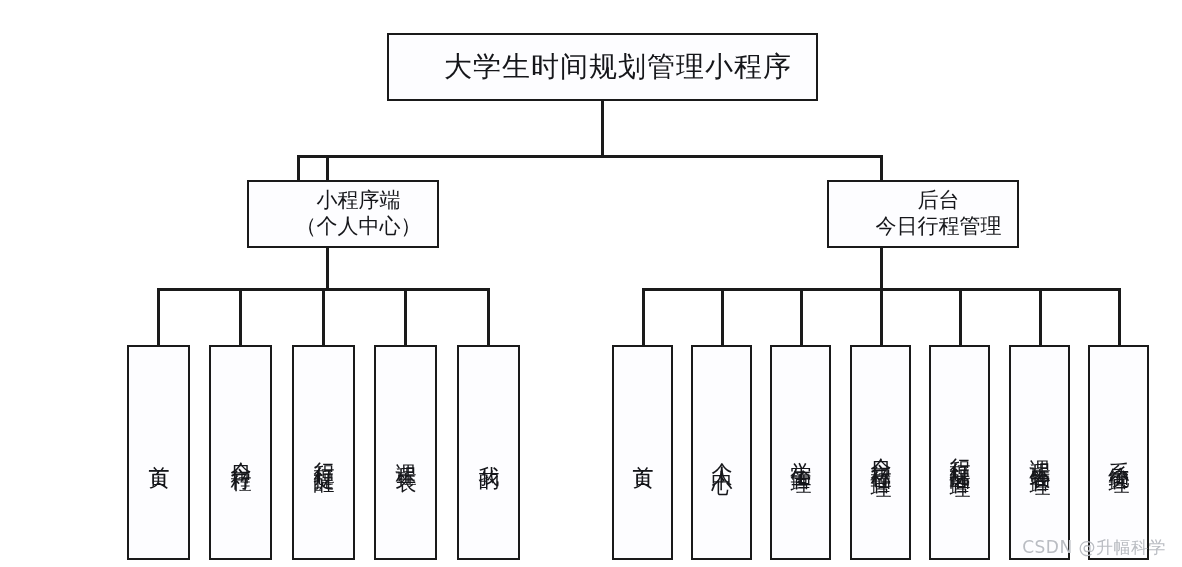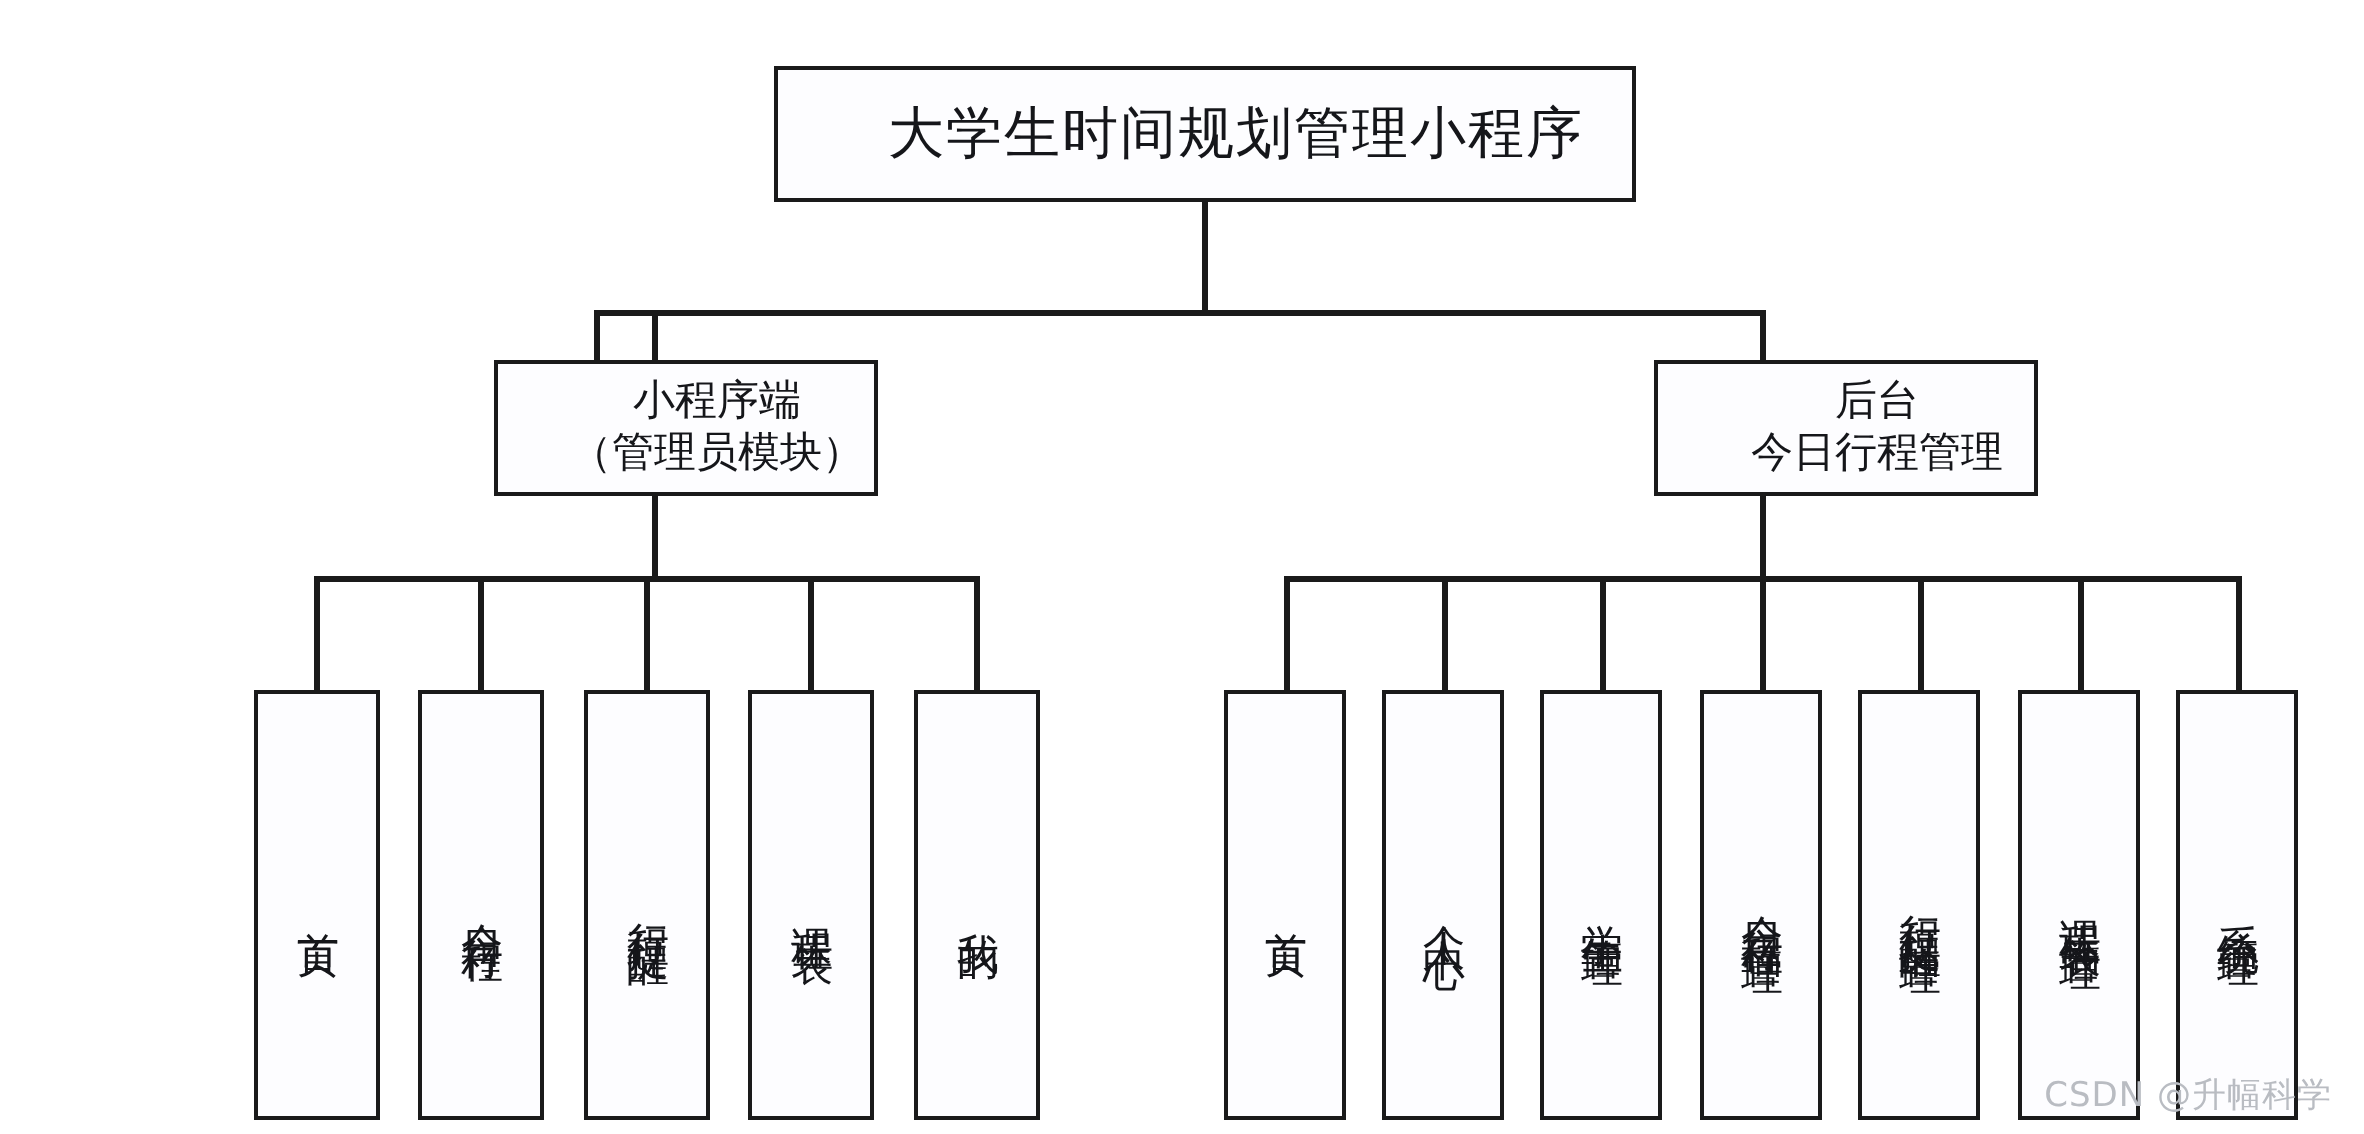--- a/index.html
+++ b/index.html
@@ -111,21 +111,21 @@
 
   <div class="line v" style="left:326px; top:155px; height:27px;"></div>
   <div class="line v" style="left:880px; top:155px; height:27px;"></div>
 
   <div class="line v" style="left:297px; top:155px; height:27px;"></div>
   <div class="line v" style="left:880px; top:155px; height:27px;"></div>
 
   <div class="node branch branch-left">
     <div>
       <span class="two-line">小程序端</span>
-      <span class="two-line">（管理员模块）</span>
+      <span class="two-line">（个人中心）</span>
     </div>
   </div>
 
   <div class="line v" style="left:326px; top:248px; height:42px;"></div>
   <div class="line h" style="left:157px; top:288px; width:332px;"></div>
   <div class="line v" style="left:157px; top:288px; height:57px;"></div>
   <div class="line v" style="left:239px; top:288px; height:57px;"></div>
   <div class="line v" style="left:322px; top:288px; height:57px;"></div>
   <div class="line v" style="left:404px; top:288px; height:57px;"></div>
   <div class="line v" style="left:487px; top:288px; height:57px;"></div>

